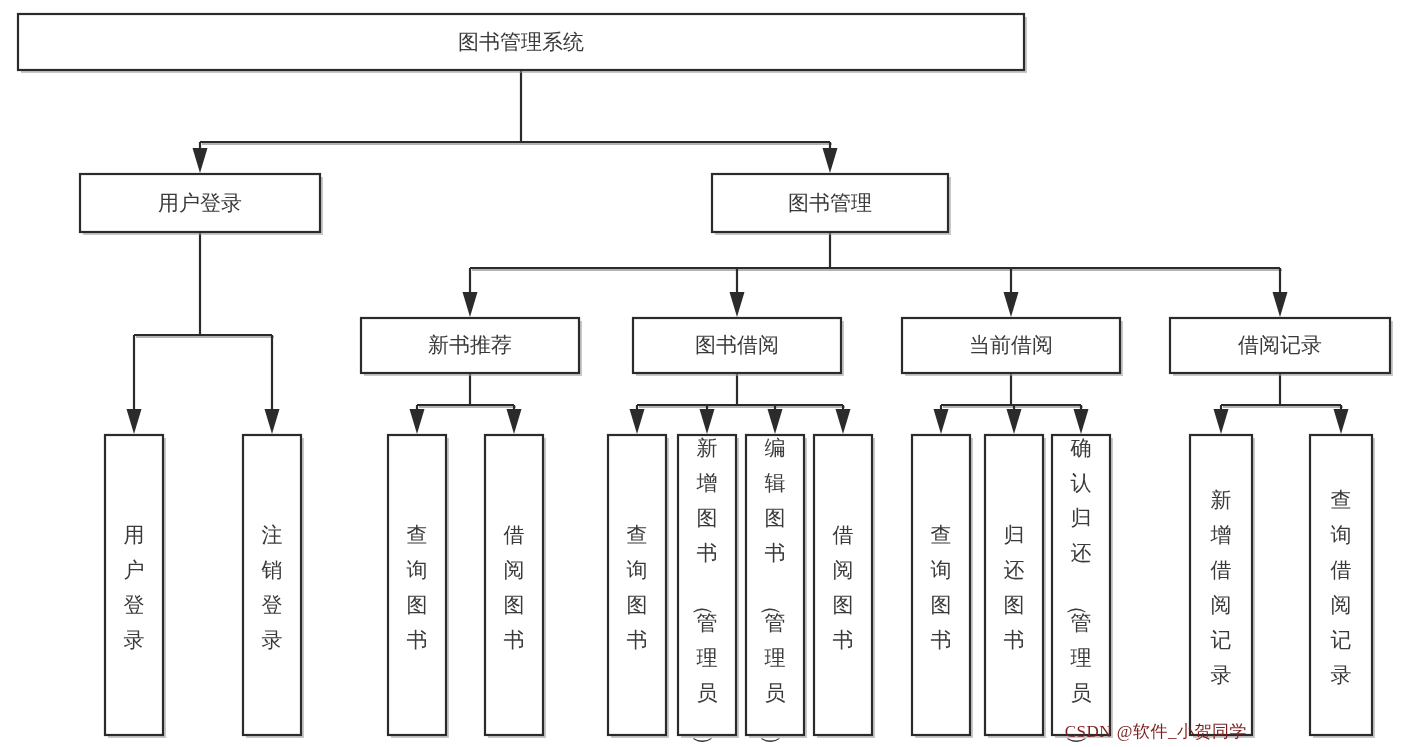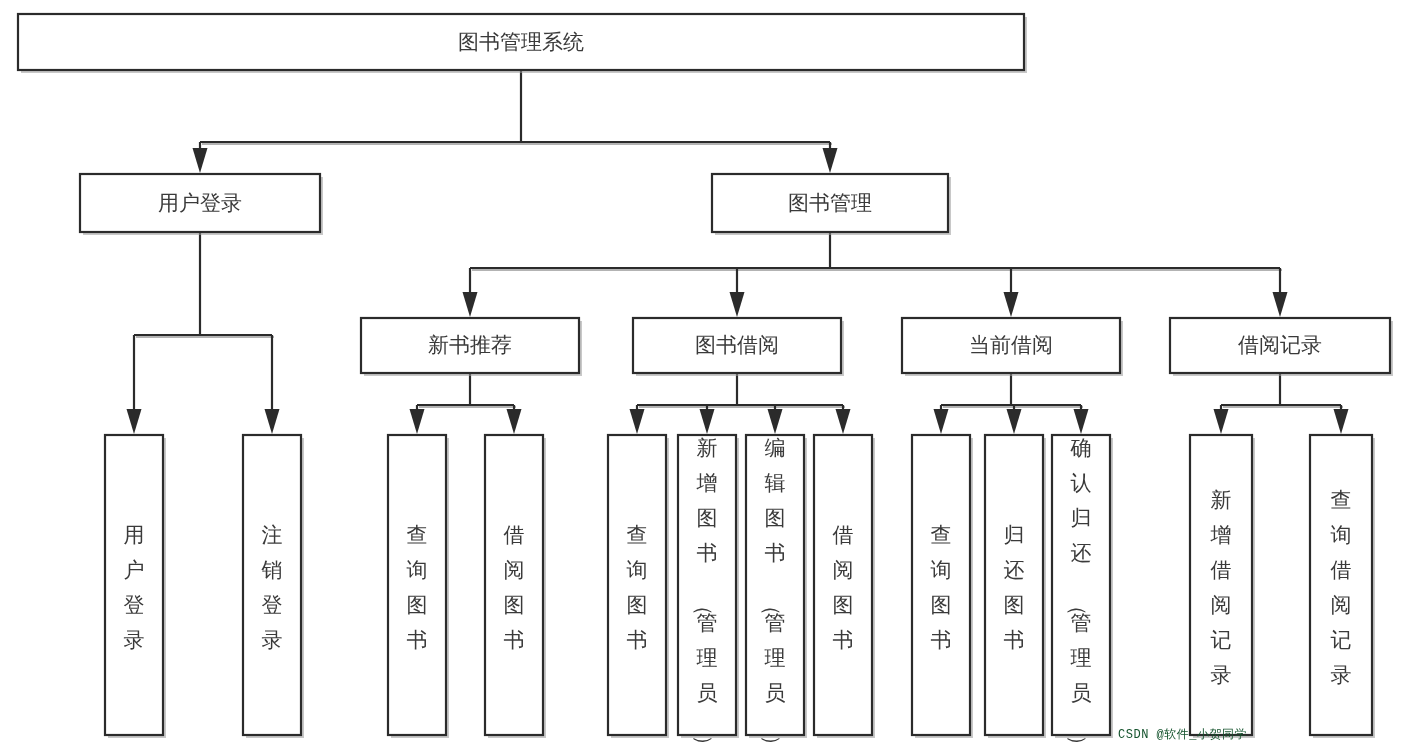--- a/index.html
+++ b/index.html
@@ -59,23 +59,23 @@
   .node-label-v {
     font-family: "Liberation Sans", "DejaVu Sans", sans-serif;
     font-size: 21px;
     fill: #3a3a3a;
     text-anchor: middle;
   }
   .watermark {
     position: absolute;
     right: 8px;
     bottom: 4px;
-    font-family: Liberation Mono, monospace;
-    font-size: 12px;
-    color: #14532d;
+    font-family: Liberation Serif, serif;
+    font-size: 17px;
+    color: #7f1d1d;
     white-space: nowrap;
     letter-spacing: 0.5px;
   }
 </style>
 </head>
 <body>
 
 <div id="diagram-root">
   <svg class="diagram-canvas" viewBox="0 0 1405 747">
     <g id="layer-edges">

